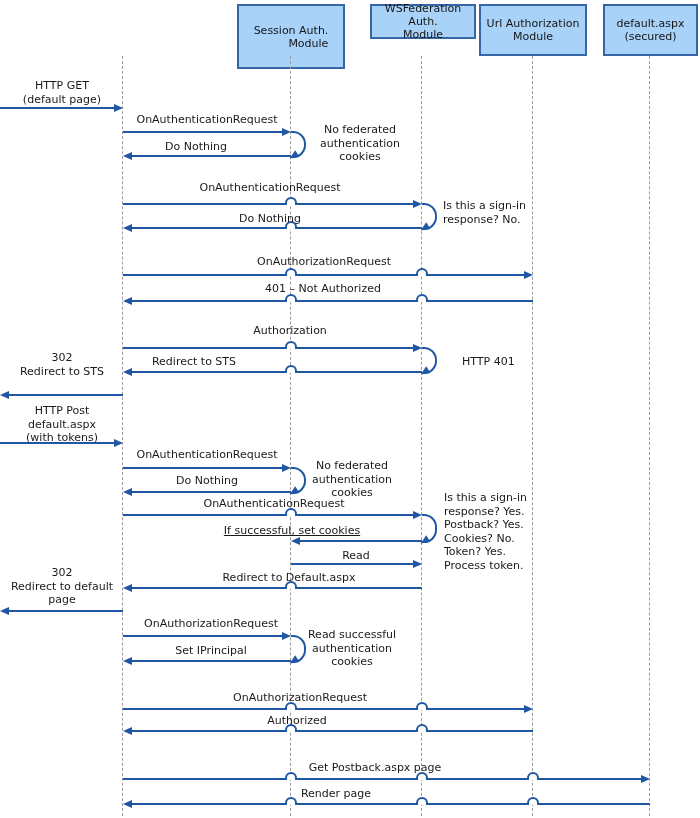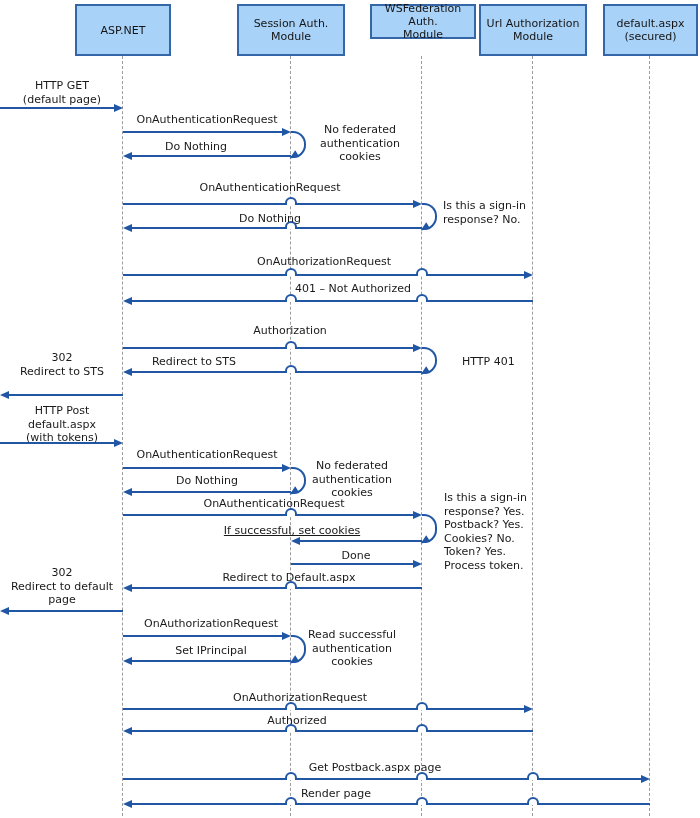--- a/index.html
+++ b/index.html
@@ -20,22 +20,21 @@
         border-radius:0 13px 13px 0;box-sizing:border-box;}
   .loophead{transform:rotate(-32deg);}
   .lbl{position:absolute;font-size:11px;line-height:13.5px;color:#1a1a1a;white-space:pre-line;}
   .c{transform:translateX(-50%);text-align:center;}
 </style>
 </head>
 <body>
 
 <div id="diagram">
 
-  <div class="actor" style="left:75px;top:4px;width:96px;height:52px;">ASP.NET</div>
-  <div class="actor" style="left:237px;top:4px;width:108px;height:52px;">Session Auth.
+  <div class="actor" style="left:237px;top:4px;width:108px;height:65px;text-align:right;">Session Auth.
 Module</div>
   <div class="actor" style="left:370px;top:4px;width:106px;height:35px;">WSFederation
 Auth.
 Module</div>
   <div class="actor" style="left:479px;top:4px;width:108px;height:52px;">Url Authorization
 Module</div>
   <div class="actor" style="left:603px;top:4px;width:95px;height:52px;">default.aspx
 (secured)</div>
 
   <div class="lifeline" style="left:122px;"></div>
@@ -153,21 +152,21 @@
   <div class="lbl c" style="left:207px;top:113px;">OnAuthenticationRequest</div>
   <div class="lbl c" style="left:360px;top:123px;">No federated
 authentication
 cookies</div>
   <div class="lbl c" style="left:196px;top:140px;">Do Nothing</div>
   <div class="lbl c" style="left:270px;top:181px;">OnAuthenticationRequest</div>
   <div class="lbl" style="left:443px;top:199px;">Is this a sign-in
 response? No.</div>
   <div class="lbl c" style="left:270px;top:212px;">Do Nothing</div>
   <div class="lbl c" style="left:324px;top:255px;">OnAuthorizationRequest</div>
-  <div class="lbl c" style="left:323px;top:282px;margin-left:30px;">401 – Not Authorized</div>
+  <div class="lbl c" style="left:323px;top:282px;">401 – Not Authorized</div>
   <div class="lbl c" style="left:290px;top:324px;">Authorization</div>
   <div class="lbl c" style="left:194px;top:355px;">Redirect to STS</div>
   <div class="lbl" style="left:462px;top:355px;">HTTP 401</div>
   <div class="lbl c" style="left:62px;top:351px;">302
 Redirect to STS</div>
   <div class="lbl c" style="left:62px;top:404px;">HTTP Post
 default.aspx
 (with tokens)</div>
   <div class="lbl c" style="left:207px;top:448px;">OnAuthenticationRequest</div>
   <div class="lbl c" style="left:352px;top:459px;">No federated
@@ -175,21 +174,21 @@
 cookies</div>
   <div class="lbl c" style="left:207px;top:474px;">Do Nothing</div>
   <div class="lbl c" style="left:274px;top:497px;">OnAuthenticationRequest</div>
   <div class="lbl" style="left:444px;top:491px;">Is this a sign-in
 response? Yes.
 Postback? Yes.
 Cookies? No.
 Token? Yes.
 Process token.</div>
   <div class="lbl c" style="left:292px;top:524px;text-decoration:underline;">If successful, set cookies</div>
-  <div class="lbl c" style="left:356px;top:549px;">Done</div>
+  <div class="lbl c" style="left:356px;top:549px;">Read</div>
   <div class="lbl c" style="left:289px;top:571px;">Redirect to Default.aspx</div>
   <div class="lbl c" style="left:62px;top:566px;">302
 Redirect to default
 page</div>
   <div class="lbl c" style="left:211px;top:617px;">OnAuthorizationRequest</div>
   <div class="lbl c" style="left:352px;top:628px;">Read successful
 authentication
 cookies</div>
   <div class="lbl c" style="left:211px;top:644px;">Set IPrincipal</div>
   <div class="lbl c" style="left:300px;top:691px;">OnAuthorizationRequest</div>

